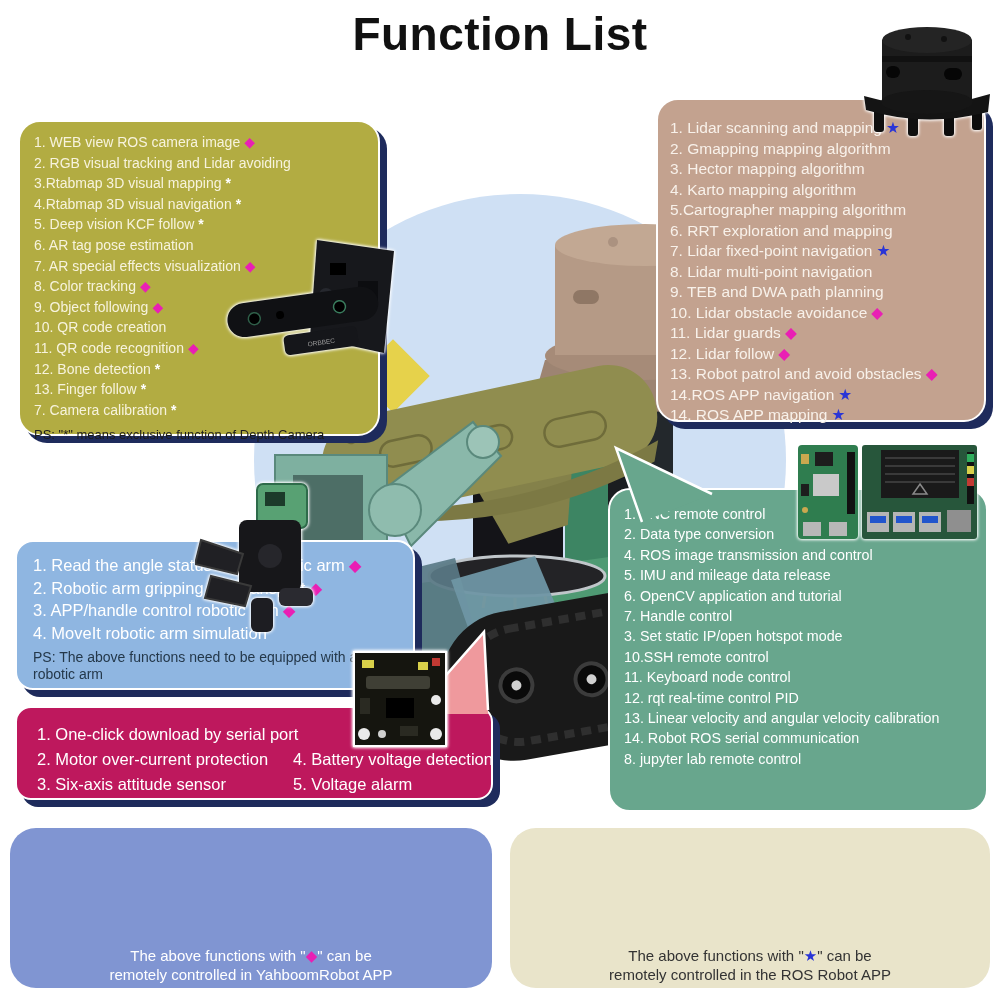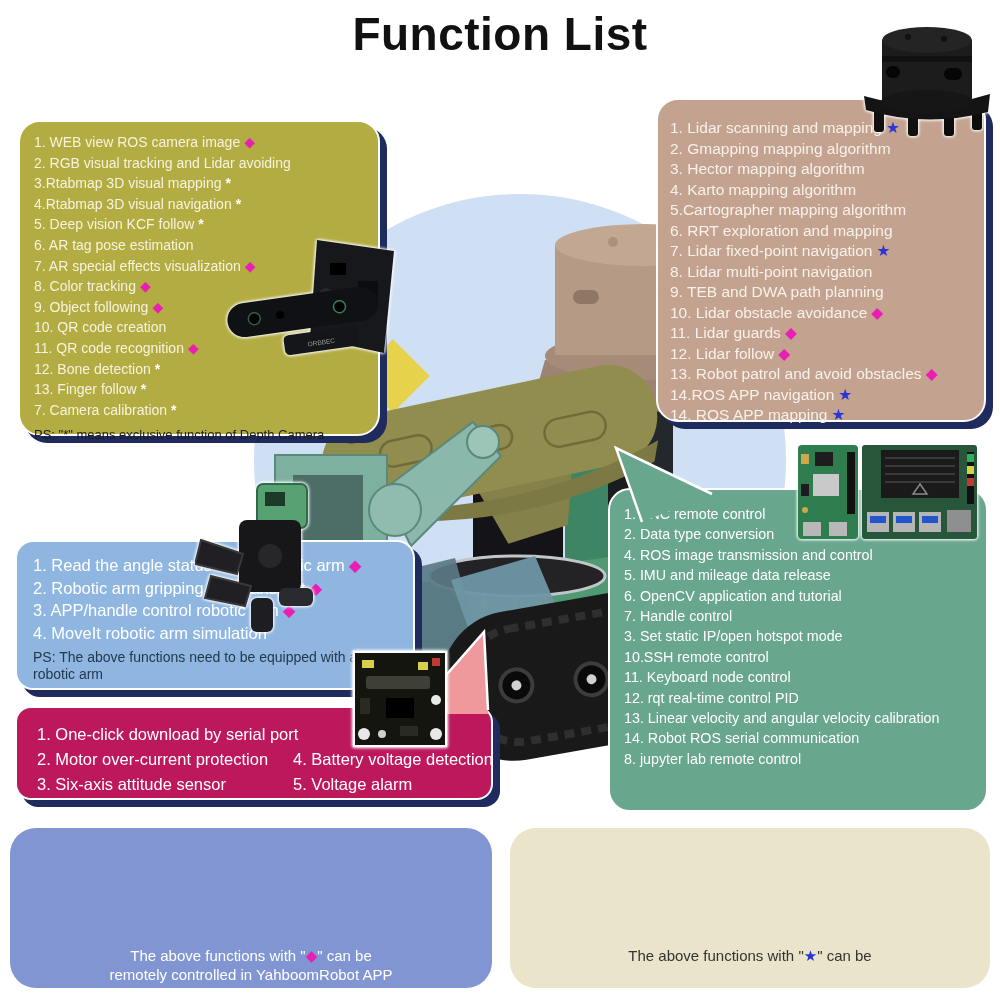--- a/index.html
+++ b/index.html
@@ -327,16 +327,17 @@
     <div class="caption">
       <span>The above functions with "</span><span class="cap-mark mark-diamond">◆</span><span>" can be</span><br>
       <span>remotely controlled in YahboomRobot APP</span>
     </div>
   </div>
 
   <div id="app-right-box" class="abs app-box">
 
     <div class="caption">
       <span>The above functions with "</span><span class="cap-mark mark-star">★</span><span>" can be</span><br>
+      <span>remotely controlled in the ROS Robot APP</span>
     </div>
   </div>
 
 </div>
 
 </body></html>

